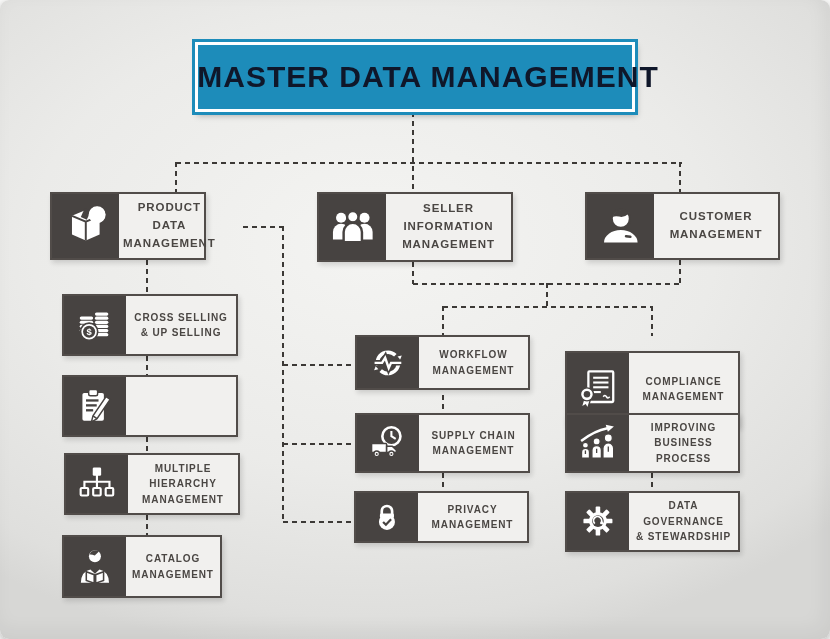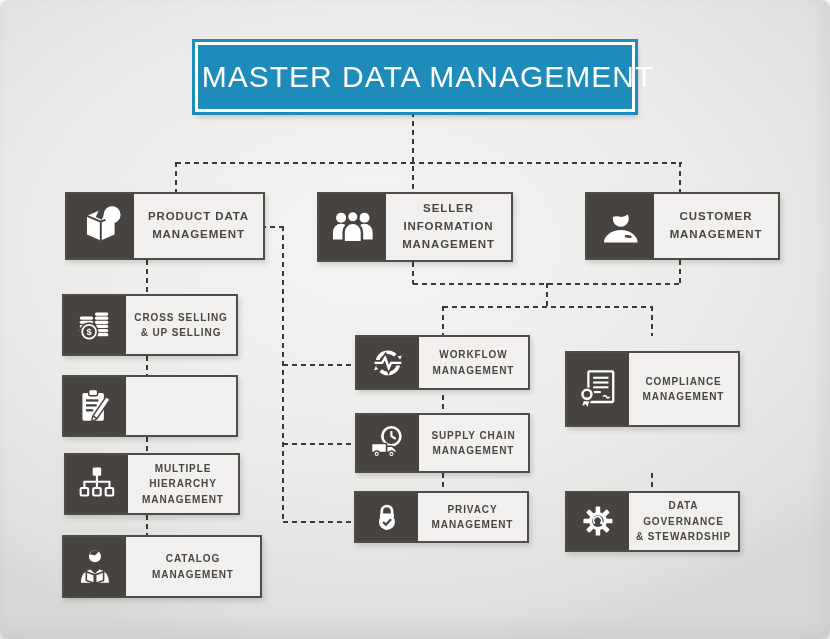--- a/index.html
+++ b/index.html
@@ -24,21 +24,21 @@
   .line.v{width:2px;background:repeating-linear-gradient(180deg, var(--line-color) 0 5px, transparent 5px 9px);}
   
   .title-box{
     position:absolute;left:195px;top:42px;width:440px;height:70px;
     background:var(--accent-blue);
     border:3px solid #fff;
     box-shadow:0 0 0 3px var(--accent-blue), 2px 4px 6px rgba(0,0,0,.25);
     display:flex;align-items:center;justify-content:center;box-sizing:border-box;
   }
   .title-box span{
-    color:#ffffff;font-weight:normal;font-size:30px;letter-spacing:1px;white-space:nowrap;margin-left:26px;
+    color:#0f172a;font-weight:bold;font-size:30px;letter-spacing:1px;white-space:nowrap;margin-left:26px;
   }
   
   .node{
     position:absolute;display:flex;box-sizing:border-box;
     border:2px solid var(--border-color);
     background:var(--panel-bg);
     box-shadow:2px 3px 5px rgba(0,0,0,.14);
   }
   .icon-cell{
     flex:0 0 62px;background:var(--dark-gray);
@@ -92,21 +92,21 @@
 
   <div class="line v" style="left:442px;top:395px;height:18px"></div>
   <div class="line v" style="left:442px;top:473px;height:18px"></div>
   <div class="line v" style="left:651px;top:395px;height:18px"></div>
   <div class="line v" style="left:651px;top:473px;height:18px"></div>
 
   <div class="title-box">
     <span>MASTER DATA MANAGEMENT</span>
   </div>
 
-  <div class="node big" style="left:65px;top:192px;width:200px;height:68px">
+  <div class="node big" style="left:50px;top:192px;width:156px;height:68px">
     <div class="icon-cell">
       <svg viewBox="0 0 48 48">
         <path class="wf" d="M10 14 L24 8 L38 14 L38 33 L24 39 L10 33 Z"></path>
         <path class="ds" stroke-width="2" d="M10 14 L24 20 L38 14 M24 20 V39"></path>
         <rect class="df" x="20.7" y="7" width="6.6" height="10" transform="rotate(24 24 12)"></rect>
         <circle class="wfds" cx="35.5" cy="13" r="8.6" stroke-width="0" fill="var(--dark-gray)"></circle>
         <circle class="ws" cx="35.5" cy="13" r="7" stroke-width="2.4"></circle>
         <path class="ws" stroke-width="2.4" d="M32 13 l2.6 2.6 l4.6 -5.2"></path>
       </svg>
     </div>
@@ -201,21 +201,21 @@
         <rect class="ws" stroke-width="2.4" x="33.8" y="28" width="8.4" height="8.4" rx="1.2"></rect>
       </svg>
     </div>
     <div class="label-cell">
         <span>MULTIPLE
 HIERARCHY
 MANAGEMENT</span>
       </div>
   </div>
 
-  <div class="node" style="left:62px;top:535px;width:200px;height:63px">
+  <div class="node" style="left:62px;top:535px;width:160px;height:63px">
     <div class="icon-cell">
       <svg viewBox="0 0 48 48">
         <circle class="wf" cx="24" cy="12.5" r="6.6"></circle>
         <path class="df" d="M18 10.4 a6.6 6.6 0 0 1 10.4 -3.2 l-4.6 4.4 q-3.2 -1.6 -5.8 -1.2 Z"></path>
         <path class="wf" d="M8.5 41.5 q0.5 -12.5 10.5 -14.5 l5 4.5 5 -4.5 q10 2 10.5 14.5 Z"></path>
         <path class="wfds" stroke-width="1.7" d="M14.5 29.5 L23.2 32.6 V42 L14.5 38.9 Z"></path>
         <path class="wfds" stroke-width="1.7" d="M33.5 29.5 L24.8 32.6 V42 L33.5 38.9 Z"></path>
       </svg>
     </div>
     <div class="label-cell">
@@ -291,20 +291,44 @@
         <circle class="wfds" stroke-width="1.5" cx="12.5" cy="30" r="6.8"></circle>
         <circle class="df" cx="12.5" cy="30" r="3.4"></circle>
       </svg>
     </div>
     <div class="label-cell">
         <span>COMPLIANCE
 MANAGEMENT</span>
       </div>
   </div>
 
+  <div class="node" style="left:565px;top:413px;width:175px;height:60px">
+    <div class="icon-cell">
+      <svg viewBox="0 0 48 48">
+        <path class="ws" stroke-width="2.8" d="M4.5 22 Q20 10 35 7.2"></path>
+        <path class="wf" d="M33 3.2 L42.5 5.2 L35.5 11.2 Z"></path>
+        <g stroke="var(--dark-gray)" stroke-width="1.5" fill="#fff">
+          <circle cx="9.5" cy="27" r="3.5"></circle>
+          <path d="M5 42 v-7 a4.6 4.6 0 0 1 9.2 0 V42 Z"></path>
+          <circle cx="22.5" cy="22.5" r="4.1"></circle>
+          <path d="M17 42 v-9.2 a5.5 5.5 0 0 1 11 0 V42 Z"></path>
+          <circle cx="36" cy="18.5" r="4.7"></circle>
+          <path d="M29.8 42 v-11.6 a6.2 6.2 0 0 1 12.4 0 V42 Z"></path>
+        </g>
+        <g class="ds" stroke-width="1.5">
+          <path d="M9.5 33 v4 M22.5 31 v5 M36 28.5 v6"></path>
+        </g>
+      </svg>
+    </div>
+    <div class="label-cell">
+        <span>IMPROVING
+BUSINESS
+PROCESS</span>
+      </div>
+  </div>
 
   <div class="node" style="left:565px;top:491px;width:175px;height:61px">
     <div class="icon-cell">
       <svg viewBox="0 0 48 48">
         <g class="wf">
           <rect x="21.4" y="7.5" width="5.2" height="9" rx="1" transform="rotate(0 24 24)"></rect>
           <rect x="21.4" y="7.5" width="5.2" height="9" rx="1" transform="rotate(45 24 24)"></rect>
           <rect x="21.4" y="7.5" width="5.2" height="9" rx="1" transform="rotate(90 24 24)"></rect>
           <rect x="21.4" y="7.5" width="5.2" height="9" rx="1" transform="rotate(135 24 24)"></rect>
           <rect x="21.4" y="7.5" width="5.2" height="9" rx="1" transform="rotate(180 24 24)"></rect>

